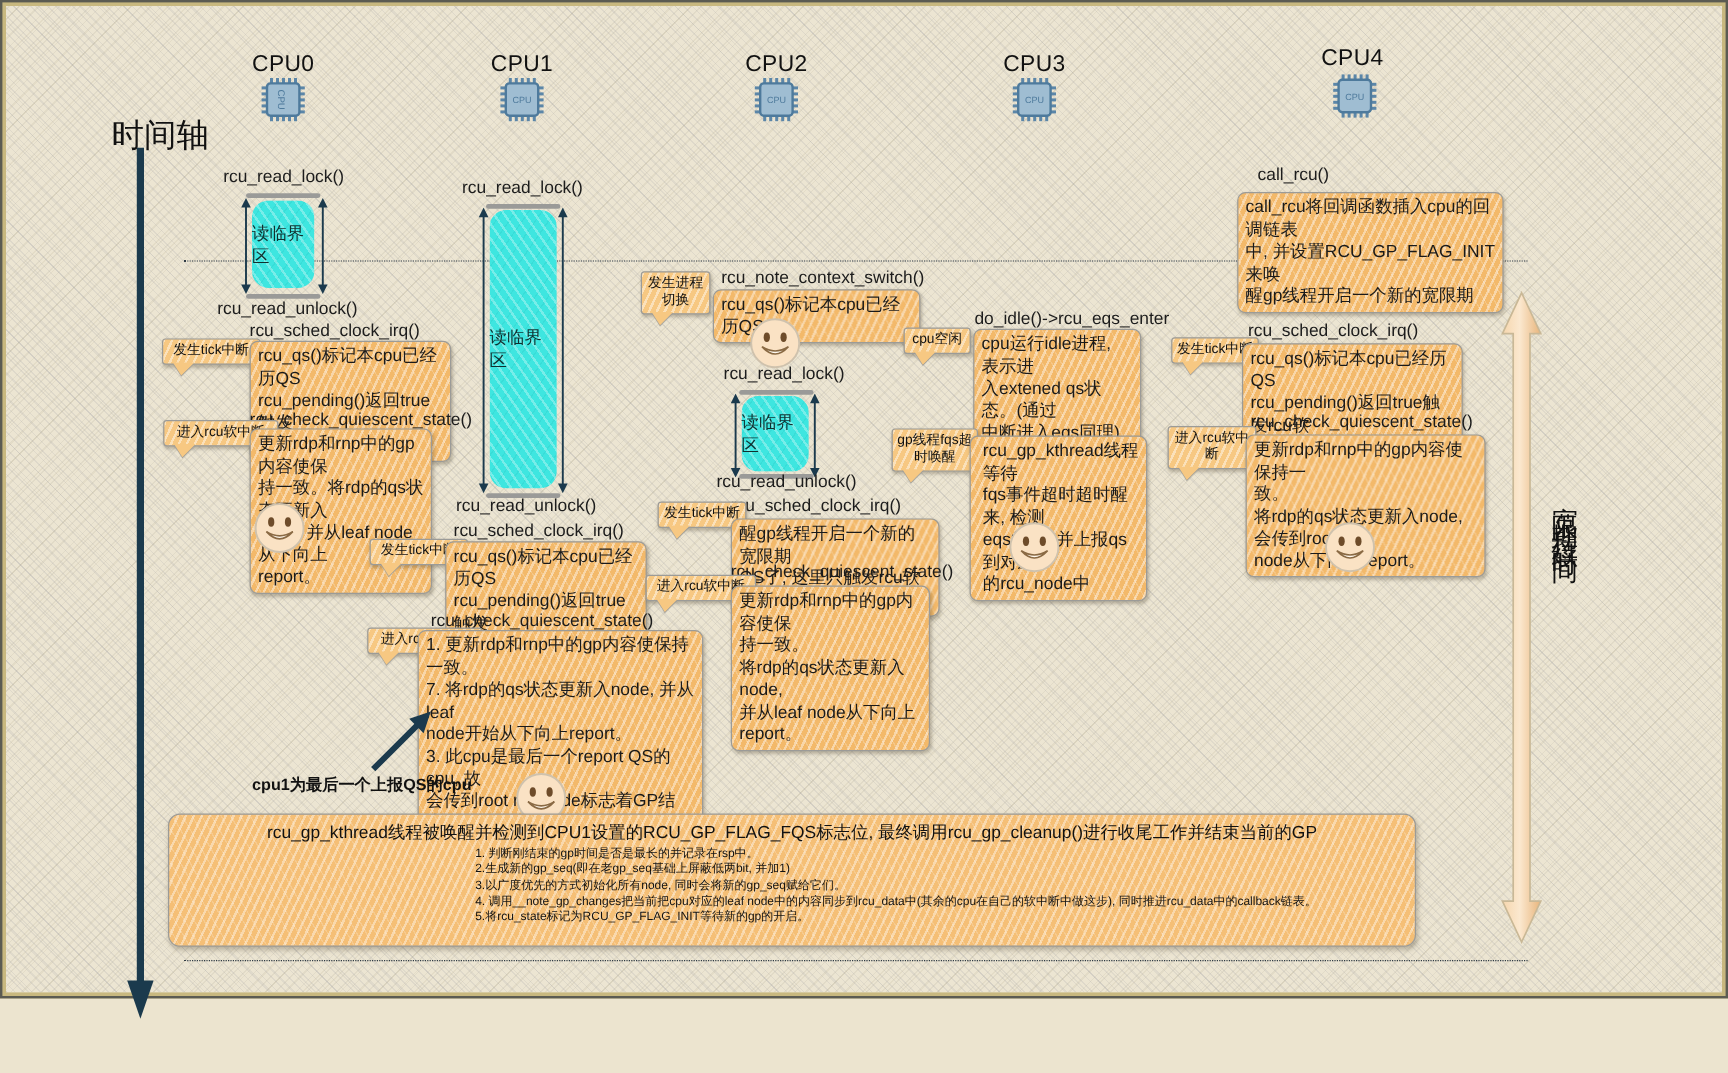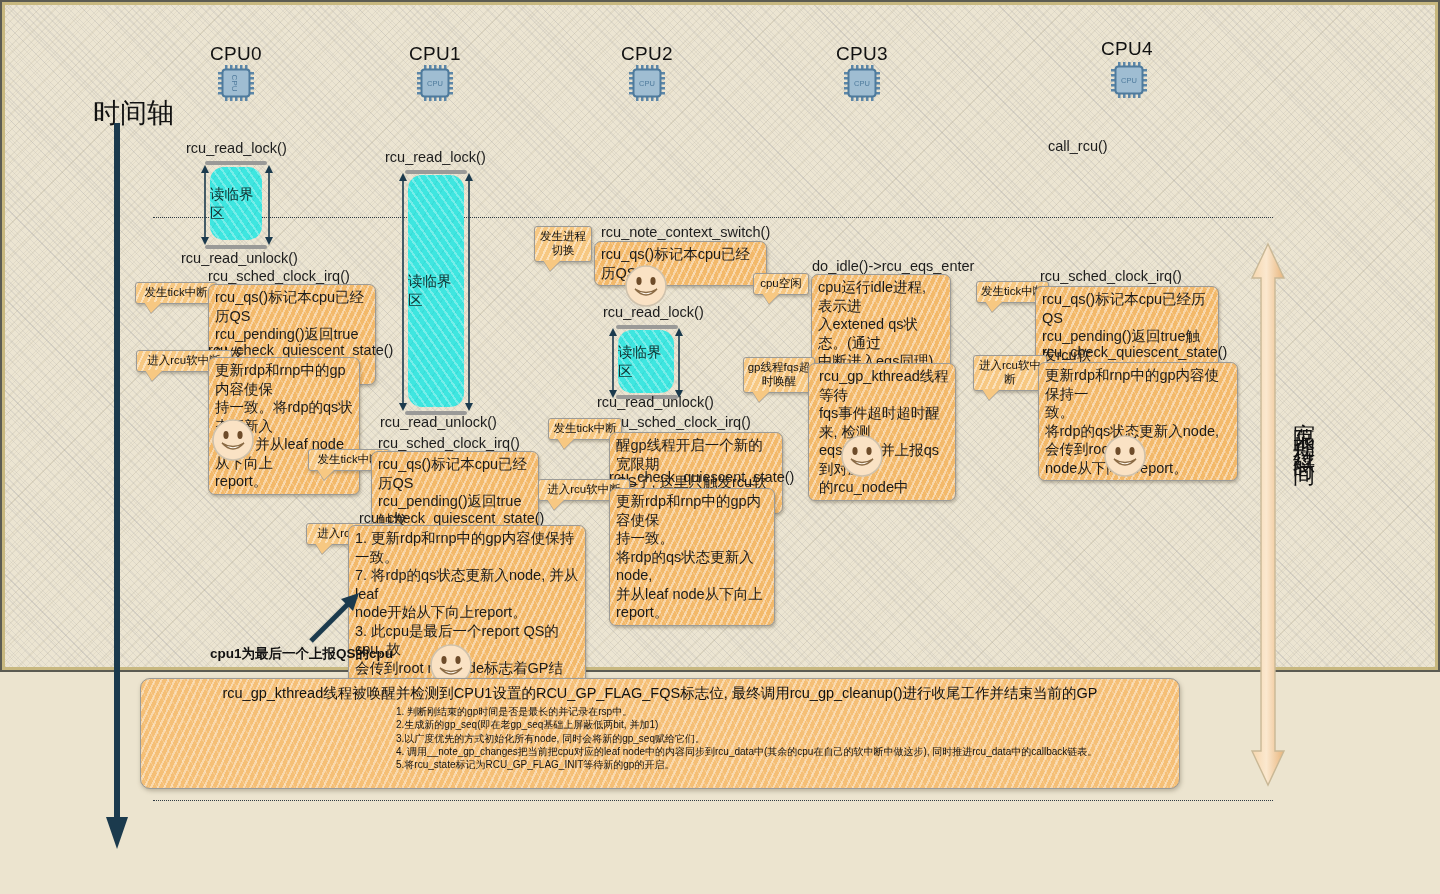--- a/index.html
+++ b/index.html
@@ -2,21 +2,21 @@
 <html><head>
 <meta charset="utf-8">
 <style>
   html,body{margin:0;padding:0;}
   body{
     width:1440px;height:894px;overflow:hidden;
     font-family:"Liberation Sans","DejaVu Sans",sans-serif;
     background:#ece4cf;
   }
   #canvas{
-    position:relative;width:1440px;height:672px;
+    position:relative;width:1440px;height:832px;
     background-color:#ece5d2;
     background-image:
       repeating-linear-gradient(45deg, rgba(150,150,160,.16) 0 1px, rgba(0,0,0,0) 1px 5px),
       repeating-linear-gradient(-45deg, rgba(160,155,135,.14) 0 1px, rgba(0,0,0,0) 1px 6px),
       repeating-linear-gradient(45deg, rgba(120,125,140,.10) 0 1px, rgba(0,0,0,0) 1px 13px),
       repeating-linear-gradient(-45deg, rgba(190,180,150,.18) 0 1px, rgba(0,0,0,0) 1px 11px);
     box-sizing:border-box;
     border:5px solid #c8b87f;
     outline:2px solid #5b5b52;
     outline-offset:-2px;
@@ -429,20 +429,23 @@
   <div class="smiley" style="left:834px;top:428px;">
     <svg viewBox="0 0 46 46" width="46" height="46">
       <circle cx="23" cy="23" r="20" fill="#fae2c4" stroke="#cfc2ad" stroke-width="1.6"></circle>
       <ellipse cx="16" cy="18" rx="2.6" ry="4" fill="#6e4c2a"></ellipse>
       <ellipse cx="30" cy="18" rx="2.6" ry="4" fill="#6e4c2a"></ellipse>
       <path d="M12 26 Q23 38 34 26 Q23 33 12 26 Z" fill="#fff9ef" stroke="#8a6a44" stroke-width="1.4"></path>
     </svg>
   </div>
 
   <div class="fn" style="left:1043px;top:133px;text-align:right;">call_rcu()</div>
+  <div class="note" style="left:1026px;top:155px;width:222px;white-space:pre-line;">call_rcu将回调函数插入cpu的回调链表
+中,  并设置RCU_GP_FLAG_INIT来唤
+醒gp线程开启一个新的宽限期</div>
 
   <div class="fn" style="left:1035px;top:263px;">rcu_sched_clock_irq()</div>
   <div class="bubble" style="left:971px;top:276px;width:73px;">发生tick中断</div>
   <div class="note" style="left:1030px;top:281px;width:184px;white-space:pre-line;">rcu_qs()标记本cpu已经历QS
 rcu_pending()返回true触发rcu软
 中断</div>
 
   <div class="fn" style="left:1037px;top:339px;">rcu_check_quiescent_state()</div>
   <div class="bubble" style="left:968px;top:350px;width:74px;">进入rcu软中断</div>
   <div class="note" style="left:1033px;top:357px;width:200px;white-space:pre-line;">更新rdp和rnp中的gp内容使保持一

